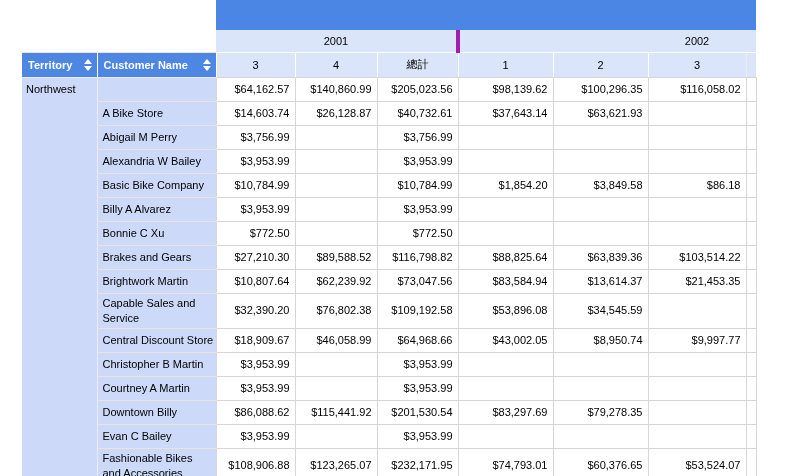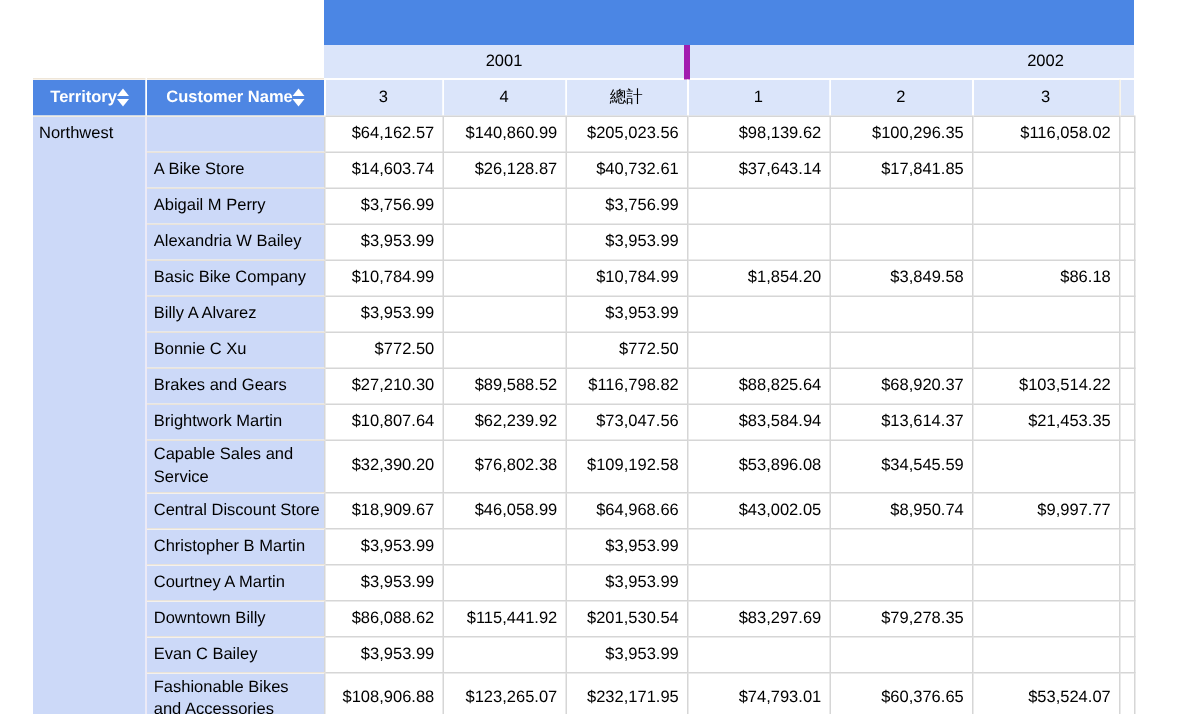--- a/index.html
+++ b/index.html
@@ -43,21 +43,21 @@
   }
 
   tr.head-row{height:25px;}
   th.lbl{
     background:var(--header-blue);color:#fff;font-weight:bold;
     border-top:1px solid #efe6d8;
     border-right:1px solid #ffffff;
     border-bottom:1px solid #f0ece2;
     text-align:left;
   }
-  th.lbl .hwrap{display:flex;align-items:center;justify-content:center;padding:0 5px 0 6px;}
+  th.lbl .hwrap{display:flex;align-items:center;justify-content:space-between;padding:0 5px 0 6px;}
   .sort-icon{display:inline-flex;flex-direction:column;gap:2px;align-items:center;}
   .tri-up{width:0;height:0;border-left:4px solid transparent;border-right:4px solid transparent;border-bottom:5px solid #fff;}
   .tri-down{width:0;height:0;border-left:4px solid transparent;border-right:4px solid transparent;border-top:5px solid #fff;}
   th.num{
     background:var(--light-blue);text-align:center;
     border-left:1px solid #ffffff;
     border-bottom:1px solid var(--grid);
   }
   th.num.sliver-h{border-left:1px solid #f0ece2;}
 
@@ -148,21 +148,21 @@
         <td class="val">$100,296.35</td>
         <td class="val">$116,058.02</td>
         <td class="val"></td>
       </tr>
       <tr>
         <td class="customer">A Bike Store</td>
         <td class="val">$14,603.74</td>
         <td class="val">$26,128.87</td>
         <td class="val">$40,732.61</td>
         <td class="val">$37,643.14</td>
-        <td class="val">$17,841.85</td>
+        <td class="val">$63,621.93</td>
         <td class="val"></td>
         <td class="val"></td>
       </tr>
       <tr>
         <td class="customer">Abigail M Perry</td>
         <td class="val">$3,756.99</td>
         <td class="val"></td>
         <td class="val">$3,756.99</td>
         <td class="val"></td>
         <td class="val"></td>
@@ -208,21 +208,21 @@
         <td class="val"></td>
         <td class="val"></td>
         <td class="val"></td>
       </tr>
       <tr>
         <td class="customer">Brakes and Gears</td>
         <td class="val">$27,210.30</td>
         <td class="val">$89,588.52</td>
         <td class="val">$116,798.82</td>
         <td class="val">$88,825.64</td>
-        <td class="val">$68,920.37</td>
+        <td class="val">$63,839.36</td>
         <td class="val">$103,514.22</td>
         <td class="val"></td>
       </tr>
       <tr>
         <td class="customer">Brightwork Martin</td>
         <td class="val">$10,807.64</td>
         <td class="val">$62,239.92</td>
         <td class="val">$73,047.56</td>
         <td class="val">$83,584.94</td>
         <td class="val">$13,614.37</td>

